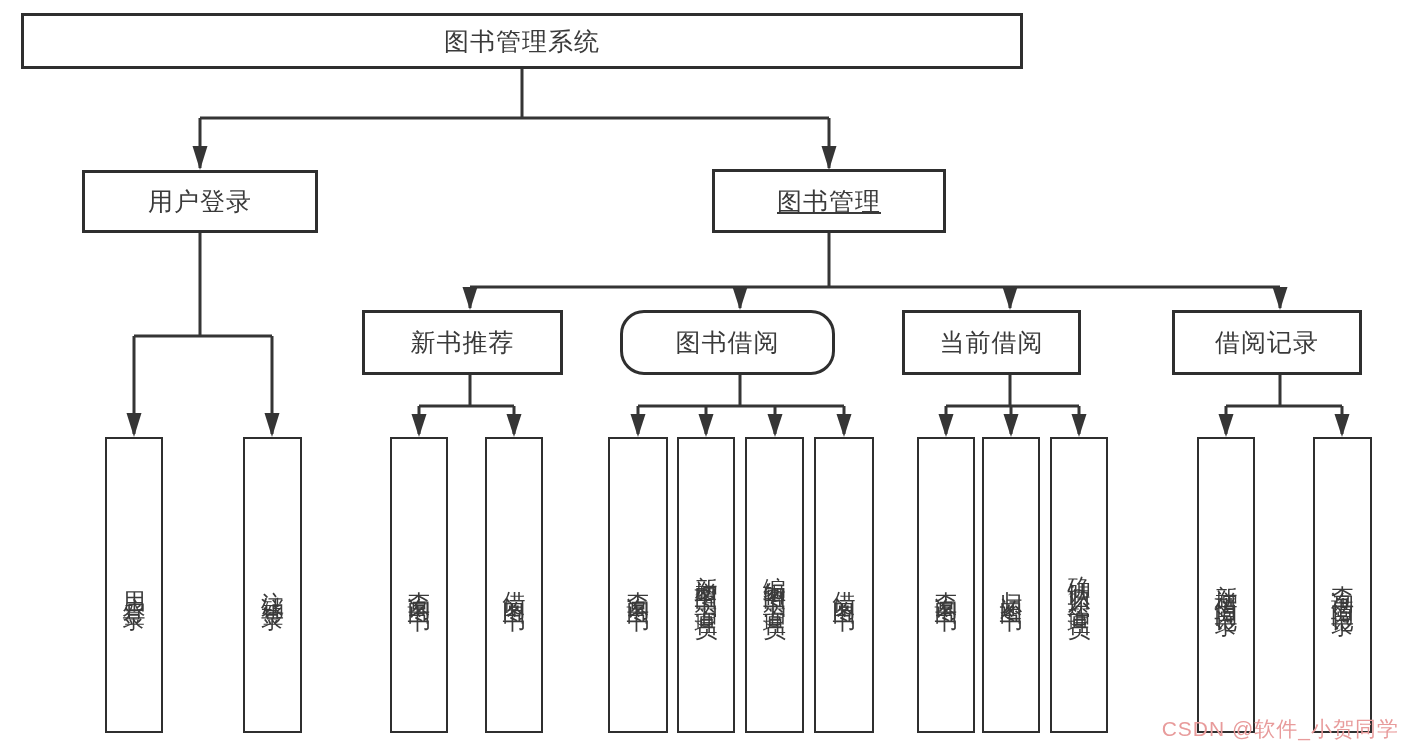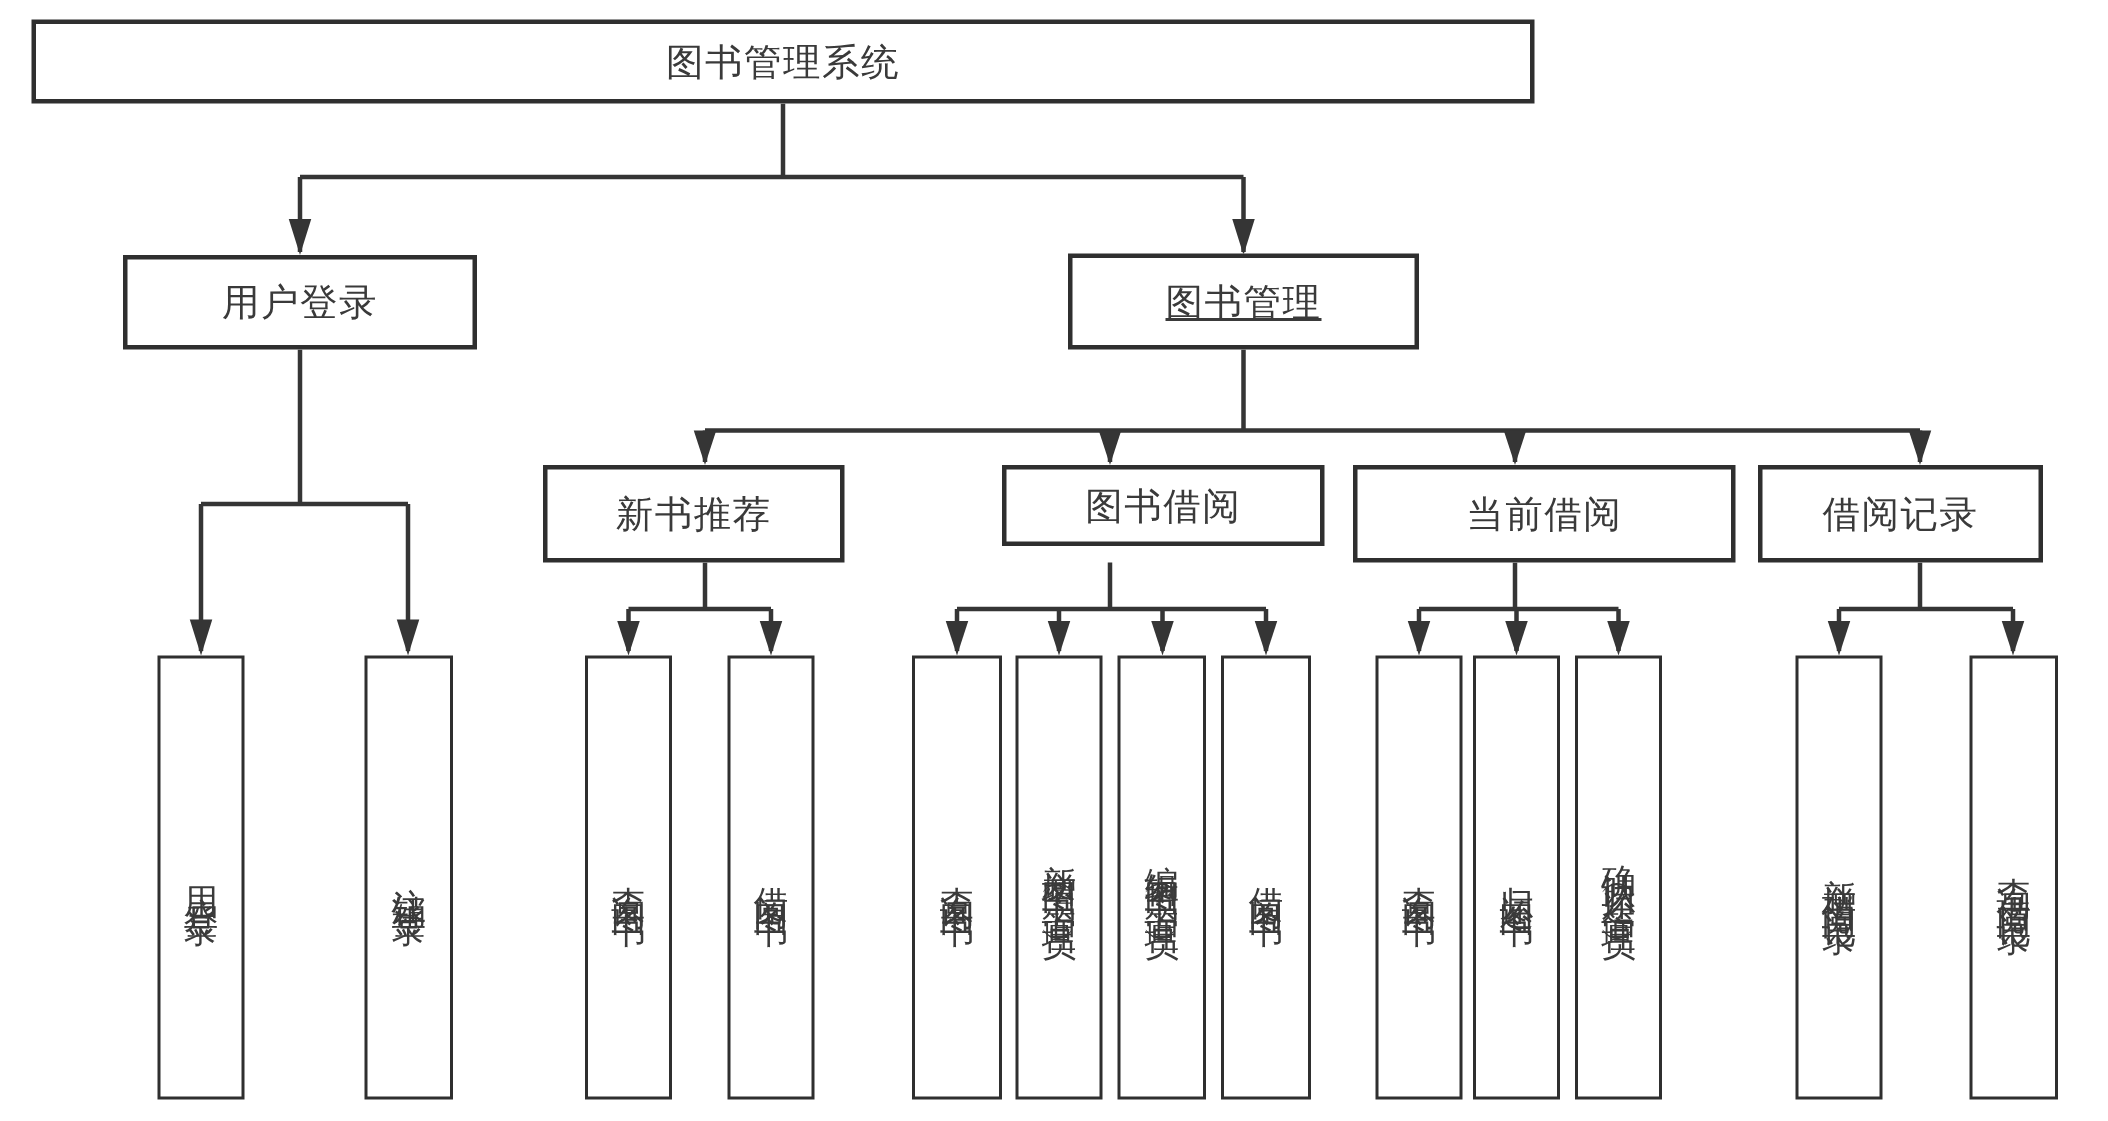--- a/index.html
+++ b/index.html
@@ -119,24 +119,24 @@
   <div class="hbox" style="left:82px; top:170px; width:236px; height:63px;">
     <span>用户登录</span>
   </div>
   <div class="hbox" style="left:712px; top:169px; width:234px; height:64px;text-decoration:underline;">
     <span>图书管理</span>
   </div>
 
   <div class="hbox" style="left:362px; top:310px; width:201px; height:65px;">
     <span>新书推荐</span>
   </div>
-  <div class="hbox" style="left:668px; top:310px; width:215px; height:54px;">
+  <div class="hbox" style="left:620px; top:310px; width:215px; height:65px;border-radius:24px;">
     <span>图书借阅</span>
   </div>
-  <div class="hbox" style="left:902px; top:310px; width:255px; height:65px;">
+  <div class="hbox" style="left:902px; top:310px; width:179px; height:65px;">
     <span>当前借阅</span>
   </div>
   <div class="hbox" style="left:1172px; top:310px; width:190px; height:65px;">
     <span>借阅记录</span>
   </div>
 
   <div class="vbox" style="left:105px;">
     <span class="vlabel">用户登录</span>
   </div>
   <div class="vbox" style="left:243px; width:59px;">
@@ -173,14 +173,15 @@
     <span class="vlabel">确认归还（管理员）</span>
   </div>
 
   <div class="vbox" style="left:1197px;">
     <span class="vlabel">新增借阅记录</span>
   </div>
   <div class="vbox" style="left:1313px; width:59px;">
     <span class="vlabel">查询借阅记录</span>
   </div>
 
+  <div class="watermark">CSDN @软件_小贺同学</div>
 
 </div>
 
 </body></html>

